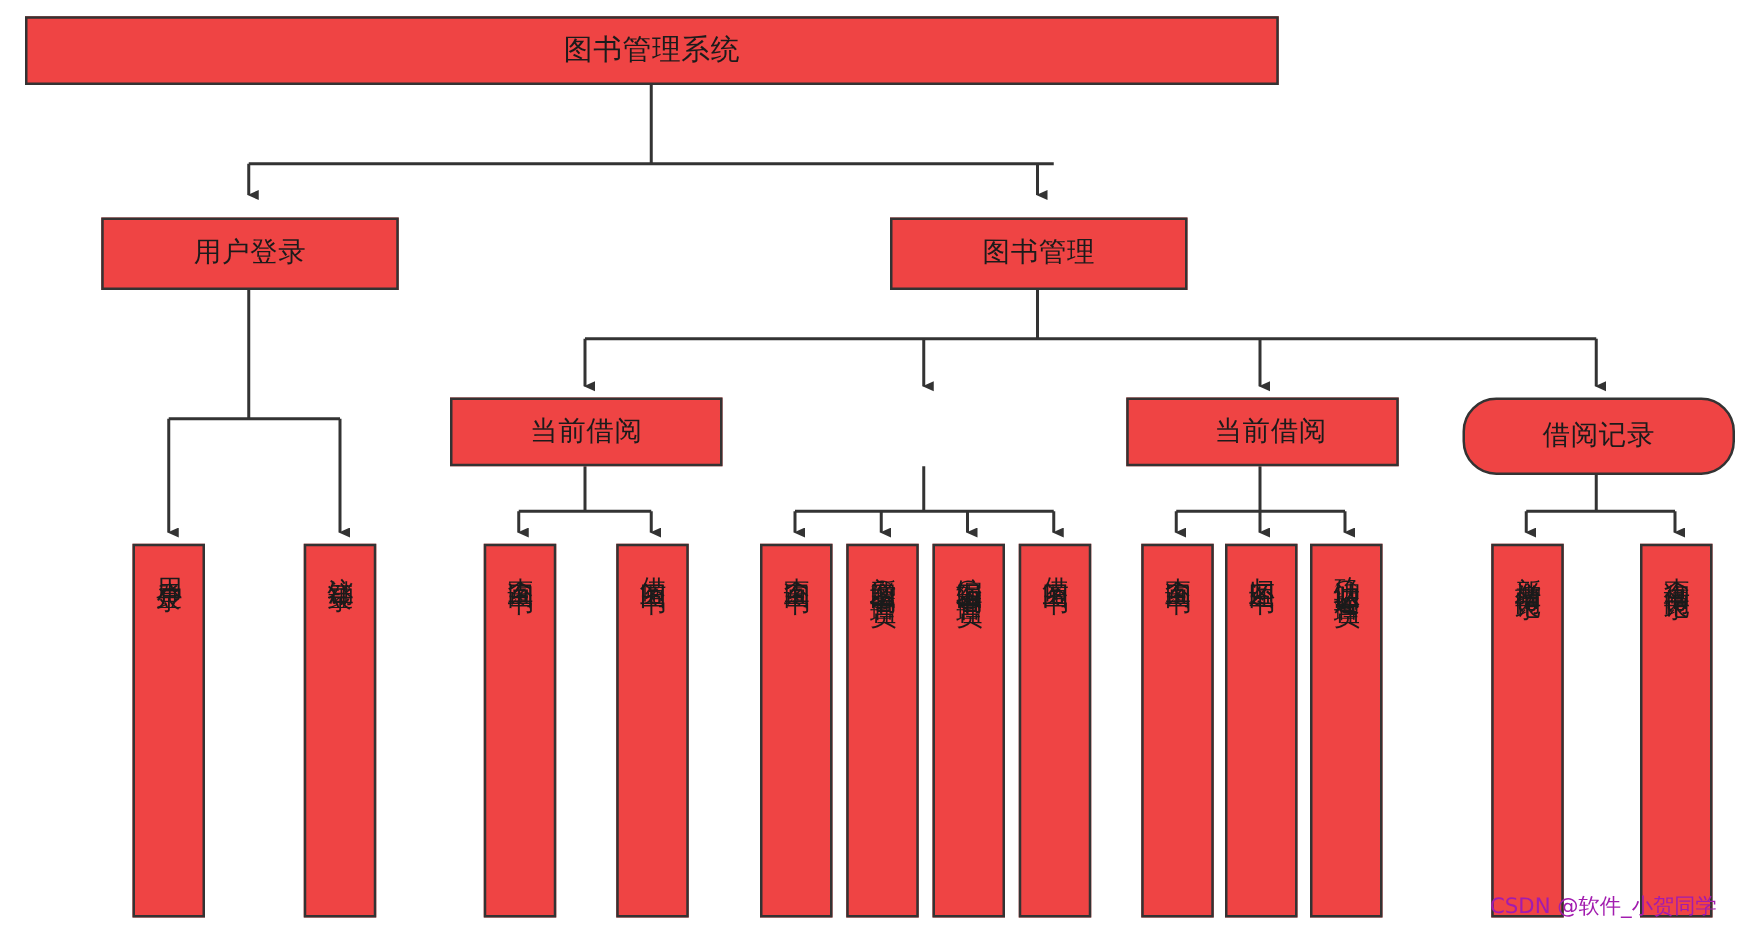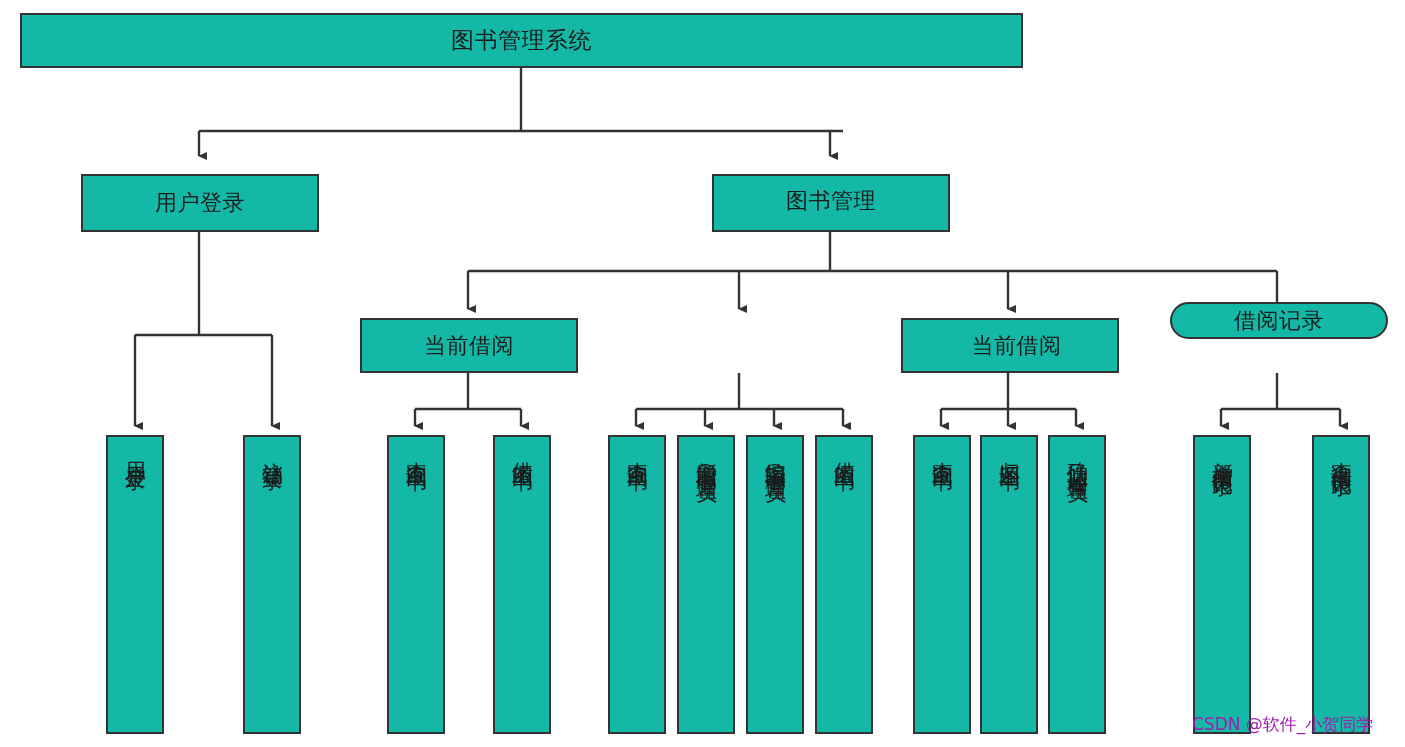--- a/index.html
+++ b/index.html
@@ -22,21 +22,21 @@
     position: absolute;
     left: 0;
     top: 0;
     width: 1405px;
     height: 747px;
     pointer-events: none;
   }
   .node {
     position: absolute;
     box-sizing: border-box;
-    background: #14b8a6;
+    background: #ef4444;
     border: 2px solid #333333;
     display: flex;
     align-items: center;
     justify-content: center;
     color: #1b1b1b;
     z-index: 2;
   }
   .node-label {
     display: block;
     line-height: 1.18;
@@ -130,34 +130,34 @@
   </svg>
 
   <div class="node horiz root" style="left:20px; top:13px; width:1003px; height:55px;">
     <span class="node-label">图书管理系统</span>
   </div>
 
   <div class="node horiz" style="left:81px; top:174px; width:238px; height:58px;">
     <span class="node-label">用户登录</span>
   </div>
 
-  <div class="node horiz" style="left:712px; top:174px; width:238px; height:58px;font-family:Liberation Mono, monospace;">
+  <div class="node horiz" style="left:712px; top:174px; width:238px; height:58px;">
     <span class="node-label">图书管理</span>
   </div>
 
   <div class="node horiz" style="left:360px; top:318px; width:218px; height:55px;">
     <span class="node-label">当前借阅</span>
   </div>
 
 
   <div class="node horiz" style="left:901px; top:318px; width:218px; height:55px;padding-left:13px;">
     <span class="node-label">当前借阅</span>
   </div>
 
-  <div class="node horiz" style="left:1170px; top:302px; width:218px; height:37px;border-radius:27px;">
+  <div class="node horiz" style="left:1170px; top:318px; width:218px; height:62px;border-radius:27px;">
     <span class="node-label">借阅记录</span>
   </div>
 
   <div class="node vert" style="left:106px; top:435px; width:58px; height:299px;">
     <span class="node-label">用户登录</span>
   </div>
   <div class="node vert" style="left:243px; top:435px; width:58px; height:299px;">
     <span class="node-label">注销登录</span>
   </div>
 

